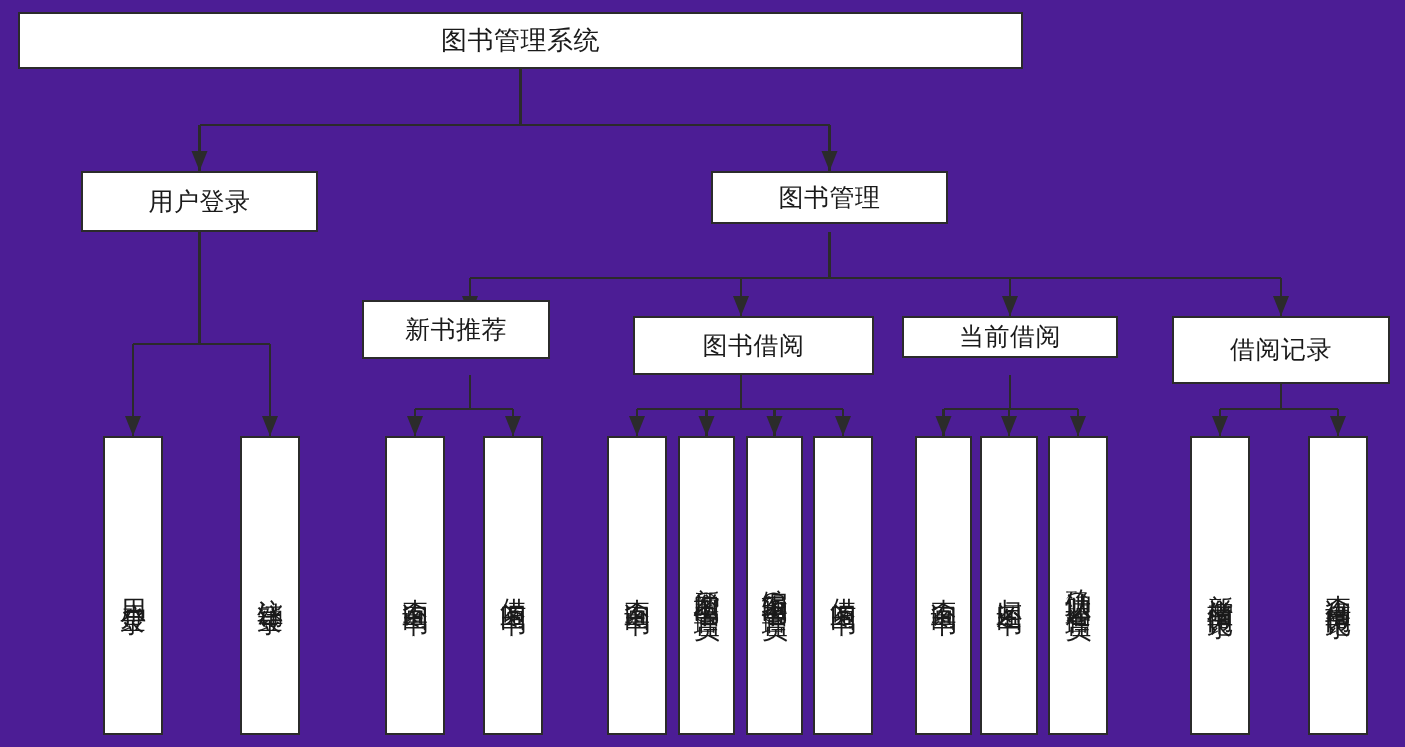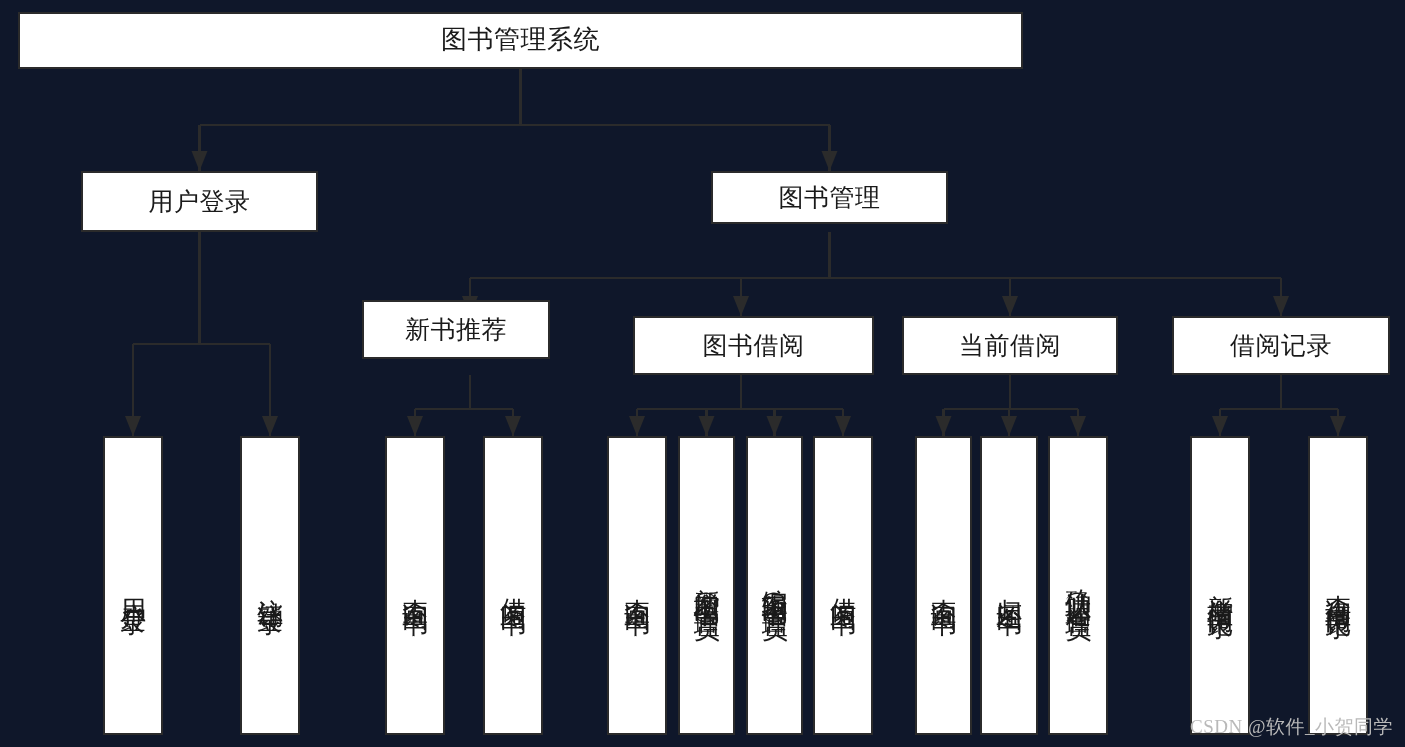--- a/index.html
+++ b/index.html
@@ -8,23 +8,22 @@
     padding: 0;
     background: #ffffff;
   }
   body {
     font-family: "DejaVu Sans", "Liberation Sans", sans-serif;
   }
   #canvas {
     position: relative;
     width: 1405px;
     height: 747px;
-    background: #0f172a;
+    background: #4c1d95;
     overflow: hidden;
-    font-family: Liberation Serif, serif;
   }
   #edges {
     position: absolute;
     left: 0;
     top: 0;
     width: 1405px;
     height: 747px;
     pointer-events: none;
   }
   .node {
@@ -148,24 +147,24 @@
   <div class="node horiz" style="left: 711px; top: 171px; width: 237px; height: 53px;">
     <span class="label">图书管理</span>
   </div>
 
   <div class="node horiz" style="left: 362px; top: 300px; width: 188px; height: 59px;">
     <span class="label">新书推荐</span>
   </div>
   <div class="node horiz" style="left: 633px; top: 316px; width: 241px; height: 59px;">
     <span class="label">图书借阅</span>
   </div>
-  <div class="node horiz" style="left: 902px; top: 316px; width: 216px; height: 59px;">
+  <div class="node horiz" style="left: 902px; top: 316px; width: 216px; height: 42px;">
     <span class="label">当前借阅</span>
   </div>
-  <div class="node horiz" style="left: 1172px; top: 316px; width: 218px; height: 59px; align-items: center;">
+  <div class="node horiz" style="left: 1172px; top: 316px; width: 218px; height: 68px; align-items: center;">
     <span class="label">借阅记录</span>
   </div>
 
   <div class="node vert" style="left: 103px; top: 436px; width: 60px; height: 299px;">
     <span class="label">用户登录</span>
   </div>
   <div class="node vert" style="left: 240px; top: 436px; width: 60px; height: 299px;">
     <span class="label">注销登录</span>
   </div>
   <div class="node vert" style="left: 385px; top: 436px; width: 60px; height: 299px;">
@@ -195,14 +194,13 @@
   <div class="node vert" style="left: 1048px; top: 436px; width: 60px; height: 299px;">
     <span class="label">确认归还（管理员）</span>
   </div>
   <div class="node vert" style="left: 1190px; top: 436px; width: 60px; height: 299px;">
     <span class="label">新增借阅记录</span>
   </div>
   <div class="node vert" style="left: 1308px; top: 436px; width: 60px; height: 299px;">
     <span class="label">查询借阅记录</span>
   </div>
 
-  <div class="watermark" style="left:1190px; top:714px;">CSDN @软件_小贺同学</div>
 </div>
 
 </body></html>

